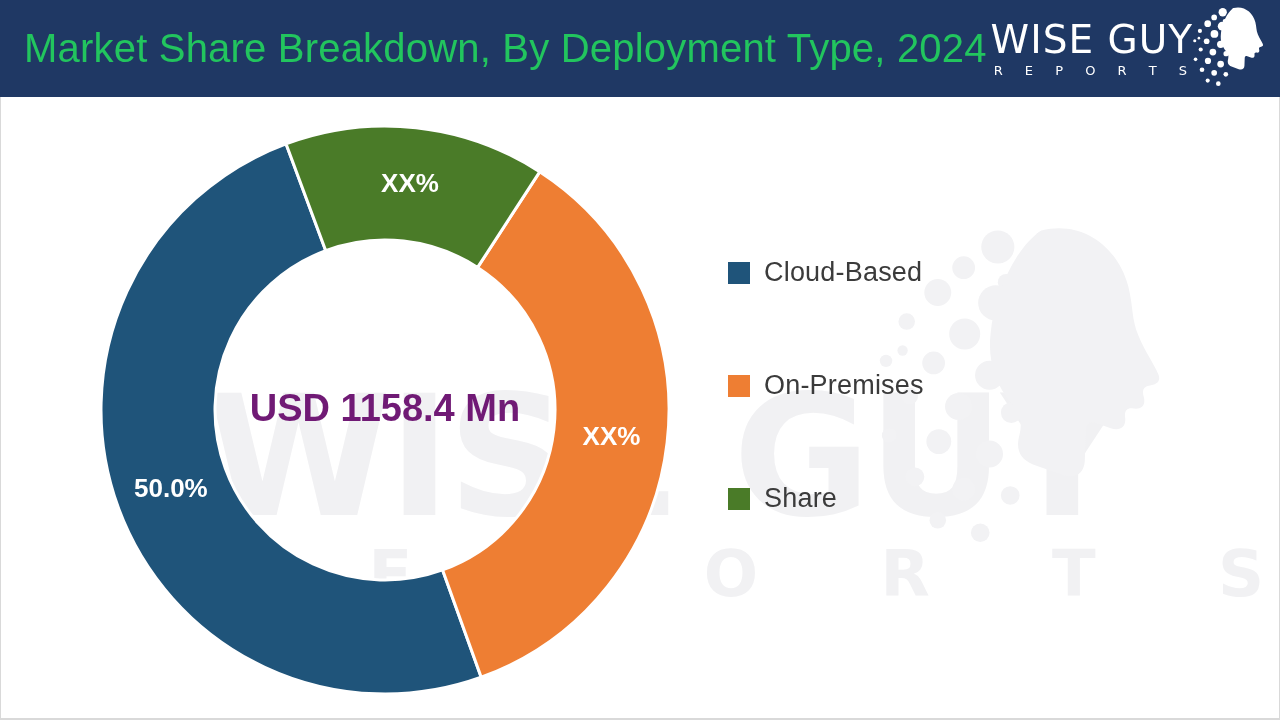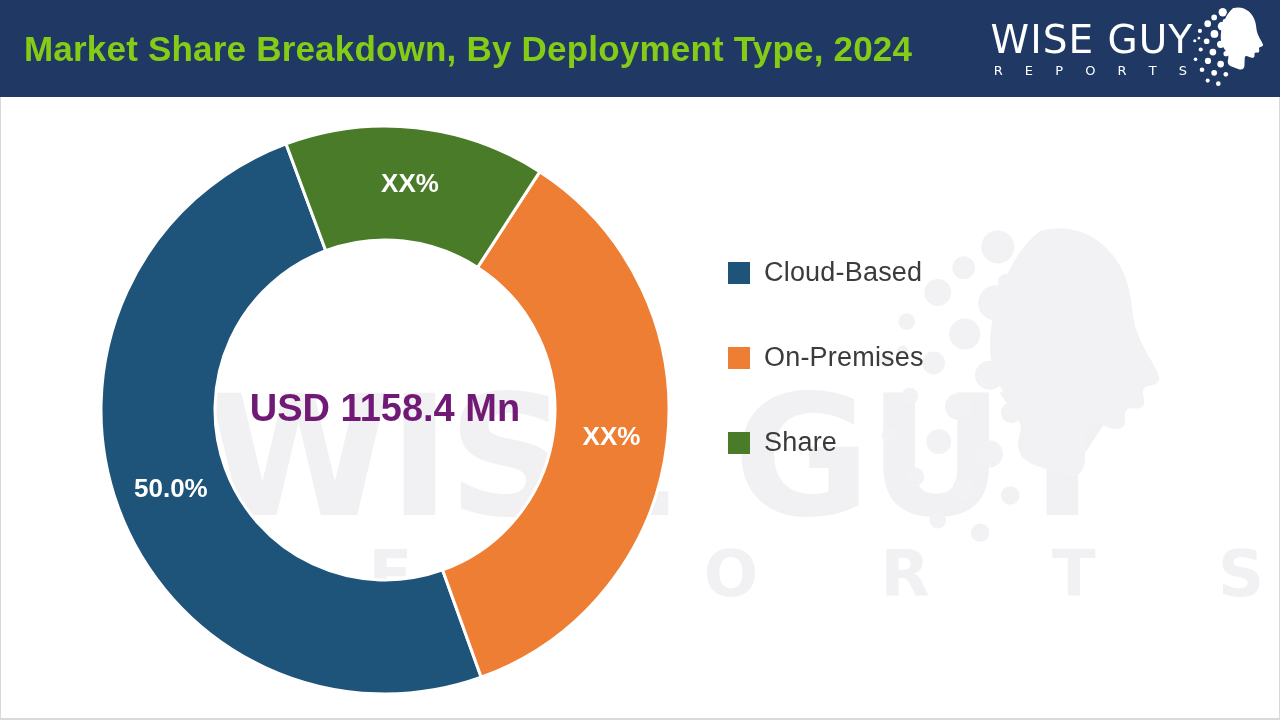--- a/index.html
+++ b/index.html
@@ -8,21 +8,21 @@
     background:#ffffff;font-family:"Liberation Sans",sans-serif;
     -webkit-font-smoothing:antialiased;
   }
   
   .header{
     position:absolute;left:0;top:0;width:1280px;height:97px;
     background:#1f3864;display:flex;align-items:center;justify-content:space-between;
     box-sizing:border-box;padding:0 14px 0 24px;z-index:5;
   }
   .header-title{
-    color:#84cc16;font-size:35px;font-weight:bold;letter-spacing:.2px;
+    color:#22c55e;font-size:40px;font-weight:normal;letter-spacing:.2px;
   }
   .logo{display:flex;align-items:center;}
   .logo-text{display:flex;flex-direction:column;align-items:center;color:#fff;
     font-family:"DejaVu Sans",sans-serif;margin-right:-14px;z-index:2;}
   .logo-line1{font-size:39px;font-weight:400;letter-spacing:1px;line-height:1;}
   .logo-line2{font-size:13px;font-weight:400;letter-spacing:9px;margin-top:4px;text-indent:6px;}
   .logo-head{width:84px;height:88px;}
   
   .content{
     position:absolute;left:0;top:97px;width:1280px;height:623px;
@@ -47,21 +47,21 @@
   .slice-label{
     font-family:"Liberation Sans",sans-serif;font-size:26px;font-weight:bold;fill:#ffffff;
   }
   .center-label{
     position:absolute;left:385px;top:408px;transform:translate(-50%,-50%);
     font-size:38px;font-weight:bold;color:#701a75;z-index:3;white-space:nowrap;
   }
   
   .legend{
     position:absolute;left:728px;top:259px;z-index:4;
-    display:flex;flex-direction:column;gap:58px;
+    display:flex;flex-direction:column;gap:86px;
   }
   .legend-item{display:flex;align-items:center;height:27px;cursor:default;}
   .legend-swatch{width:22px;height:22px;margin-right:14px;flex:0 0 auto;}
   .legend-label{font-size:27px;color:#3b3b3b;letter-spacing:.2px;}
 </style>
 </head>
 <body>
 
 <svg width="0" height="0" style="position:absolute">
   <defs>

